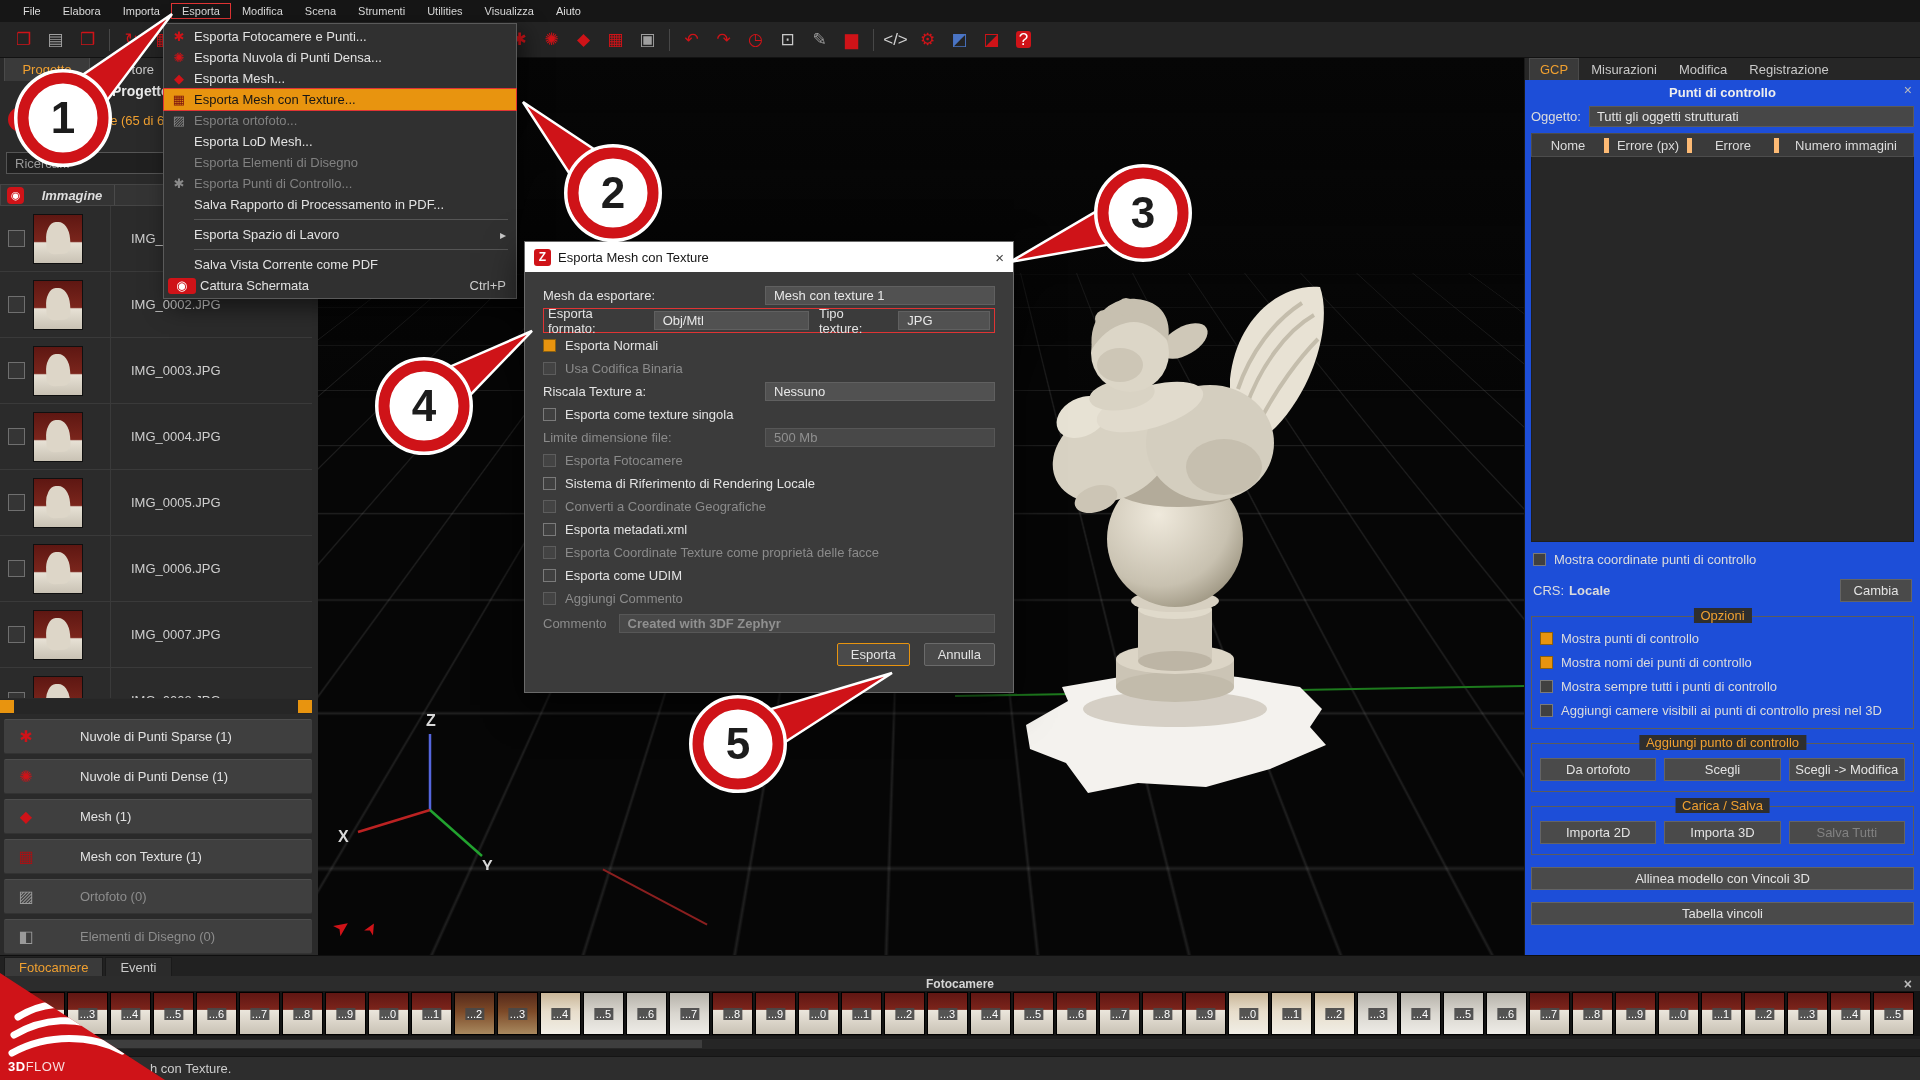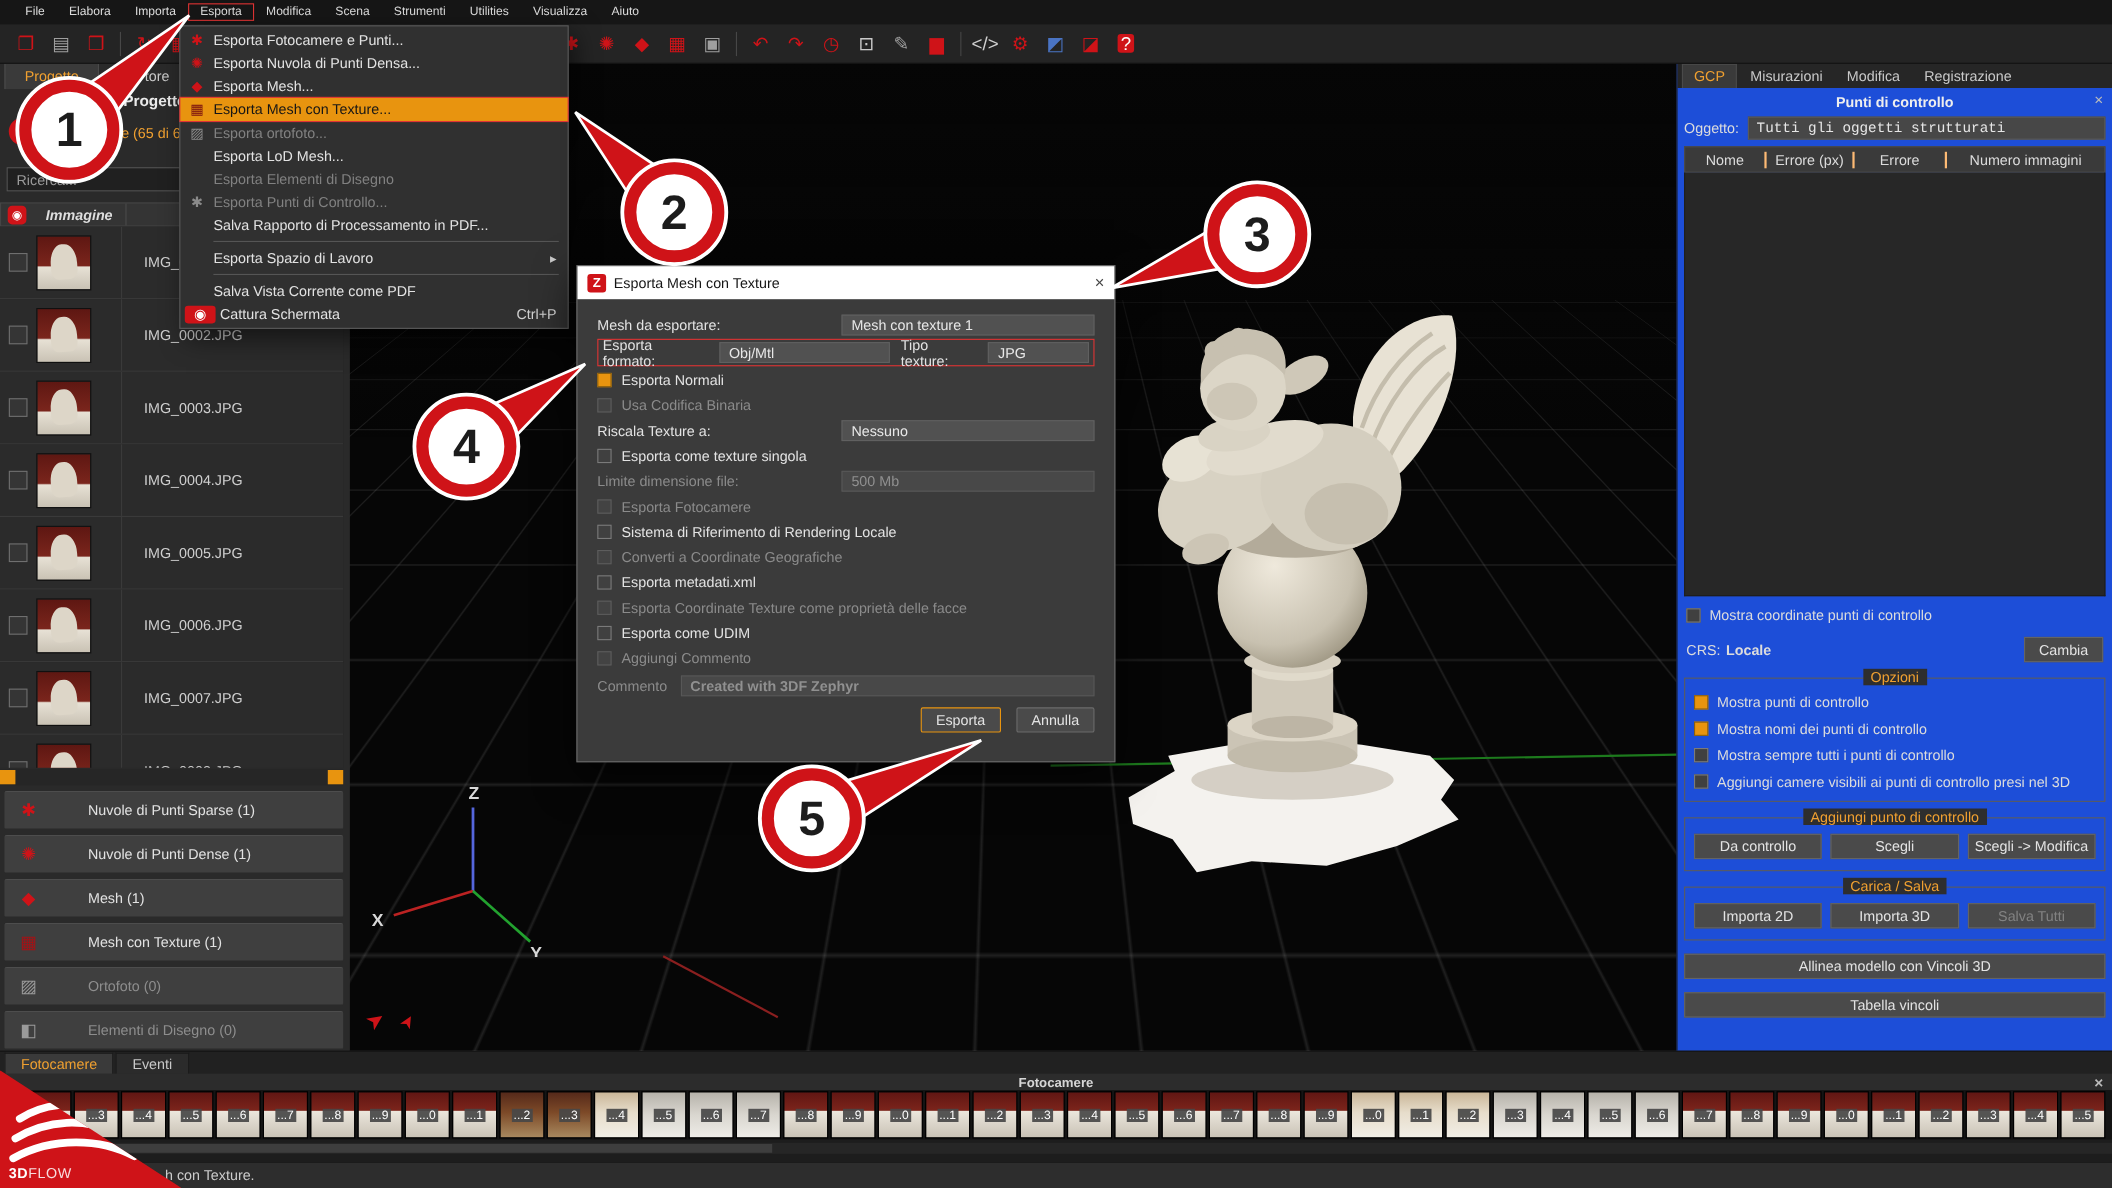--- a/index.html
+++ b/index.html
@@ -66,23 +66,23 @@
   
   #right{position:absolute;right:0;top:57px;width:395px;bottom:125px;background:#1d4ed8;border-left:1px solid #191919;
          font-size:13px;color:#dcdcdc;}
   #gcp-tabs{display:flex;height:23px;background:#262626;align-items:flex-end;padding-left:4px;gap:2px;}
   .gtab{padding:3px 10px;color:#c9c9c9;}
   .gtab.active{background:#3a3a3a;color:#f0a030;border:1px solid #4a4a4a;border-bottom:none;}
   #gcp-title-row{height:24px;display:flex;align-items:center;justify-content:center;position:relative;}
   #gcp-title{font-weight:bold;color:#eee;}
   .panel-x{position:absolute;right:8px;top:2px;color:#bbb;font-size:14px;}
   #gcp-objrow{display:flex;align-items:center;margin:2px 6px 6px;}
-  #gcp-objrow .ofield{margin-left:8px;flex:1;background:#474747;border:1px solid #5a5a5a;height:19px;line-height:19px;padding:0 7px;color:#e6e6e6;font-family:Liberation Mono, monospace;}
+  #gcp-objrow .ofield{margin-left:8px;flex:1;background:#474747;border:1px solid #5a5a5a;height:19px;line-height:19px;padding:0 7px;color:#e6e6e6;}
   #gcp-theader{display:flex;margin:0 6px;height:22px;background:#3a3a3a;border:1px solid #4c4c4c;align-items:center;}
-  .gh{text-align:center;border-right:2px solid #fdba74;color:#dcdcdc;overflow:hidden;white-space:nowrap;}
+  .gh{text-align:center;border-right:5px solid #fdba74;color:#dcdcdc;overflow:hidden;white-space:nowrap;}
   .gh:nth-child(1){width:72px;} .gh:nth-child(2){width:78px;} .gh:nth-child(3){width:82px;} .gh:nth-child(4){flex:1;border-right:none;}
   #gcp-body{margin:0 6px;height:384px;background:#272727;border:1px solid #1f1f1f;border-top:none;}
   .opt-row{display:flex;align-items:center;gap:8px;white-space:nowrap;}
   .cb{width:13px;height:13px;background:#404040;border:1px solid #7a7a7a;box-sizing:border-box;flex:0 0 13px;}
   .checked .cb{background:#e8940f;border-color:#8a5f10;}
   #gcp-showcoords{margin:10px 8px 0;}
   #gcp-crsrow{display:flex;align-items:center;margin:12px 8px 0;}
   #gcp-crsrow b{margin-left:5px;}
   .gbtn{background:#4a4a4a;border:1px solid #646464;color:#e3e3e3;text-align:center;padding:3px 0;font-size:13px;}
   .gbtn.disabled{color:#828282;}
@@ -484,21 +484,21 @@
         <label class="opt-row">
         <span class="cb"></span>
         <span class="opt-label">Aggiungi camere visibili ai punti di controllo presi nel 3D</span>
       </label>
       </div>
   </div>
 
   <div class="groupbox">
     <span class="legend">Aggiungi punto di controllo</span>
     <div class="btn-row">
-        <div class="gbtn">Da controllo</div>
+        <div class="gbtn">Da ortofoto</div>
         <div class="gbtn">Scegli</div>
         <div class="gbtn">Scegli -&gt; Modifica</div>
       </div>
   </div>
 
   <div class="groupbox">
     <span class="legend">Carica / Salva</span>
     <div class="btn-row">
         <div class="gbtn">Importa 2D</div>
         <div class="gbtn">Importa 3D</div>

